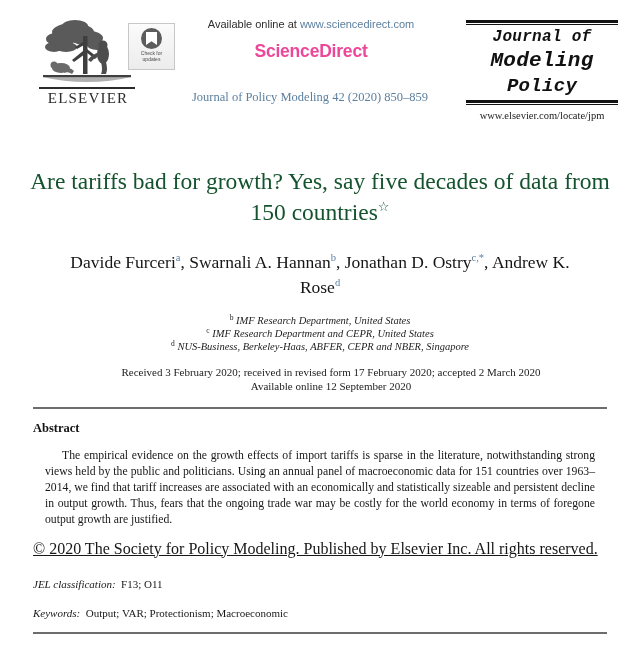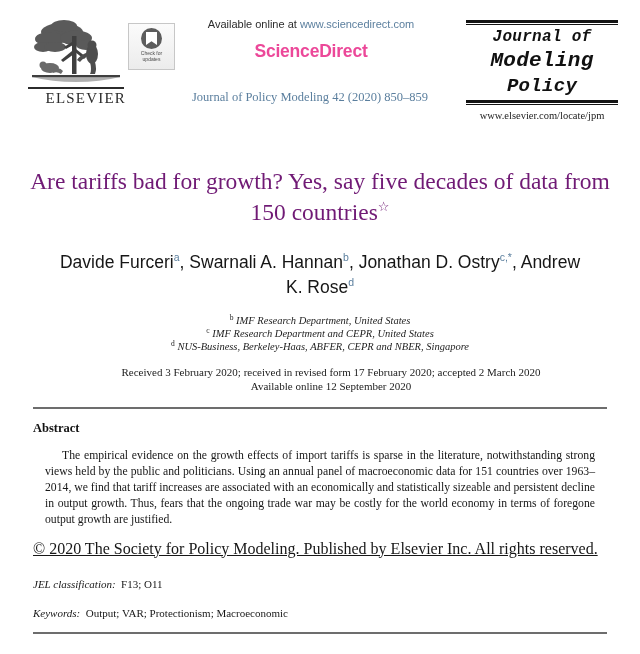--- a/index.html
+++ b/index.html
@@ -19,25 +19,25 @@
   
   .header {
     position: relative;
     height: 128px;
     width: 640px;
   }
 
   
   .elsevier-logo {
     position: absolute;
-    left: 28px;
+    left: 39px;
     top: 16px;
     width: 98px;
     height: 96px;
-    text-align: right;
+    text-align: center;
   }
   .elsevier-tree {
     width: 96px;
     height: 70px;
     display: block;
   }
   .elsevier-rule {
     width: 96px;
     height: 1.5px;
     background: #2b2b2b;
@@ -164,32 +164,32 @@
 
   
   .title-block {
     margin: 38px 30px 0 30px;
     text-align: center;
   }
   .paper-title {
     font-family: "Liberation Serif", serif;
     font-size: 23.5px;
     line-height: 31px;
-    color: #701a75;
+    color: #14532d;
     font-weight: normal;
     margin: 0;
   }
   .title-star {
     font-size: 13px;
     vertical-align: super;
     line-height: 0;
   }
 
   .authors {
-    font-family: Liberation Sans, sans-serif;
+    font-family: Liberation Serif, serif;
     font-size: 17.5px;
     line-height: 25px;
     color: #161616;
     text-align: center;
     margin: 22px 52px 0 52px;
   }
   .aff-mark {
     font-size: 10.5px;
     vertical-align: super;
     line-height: 0;

